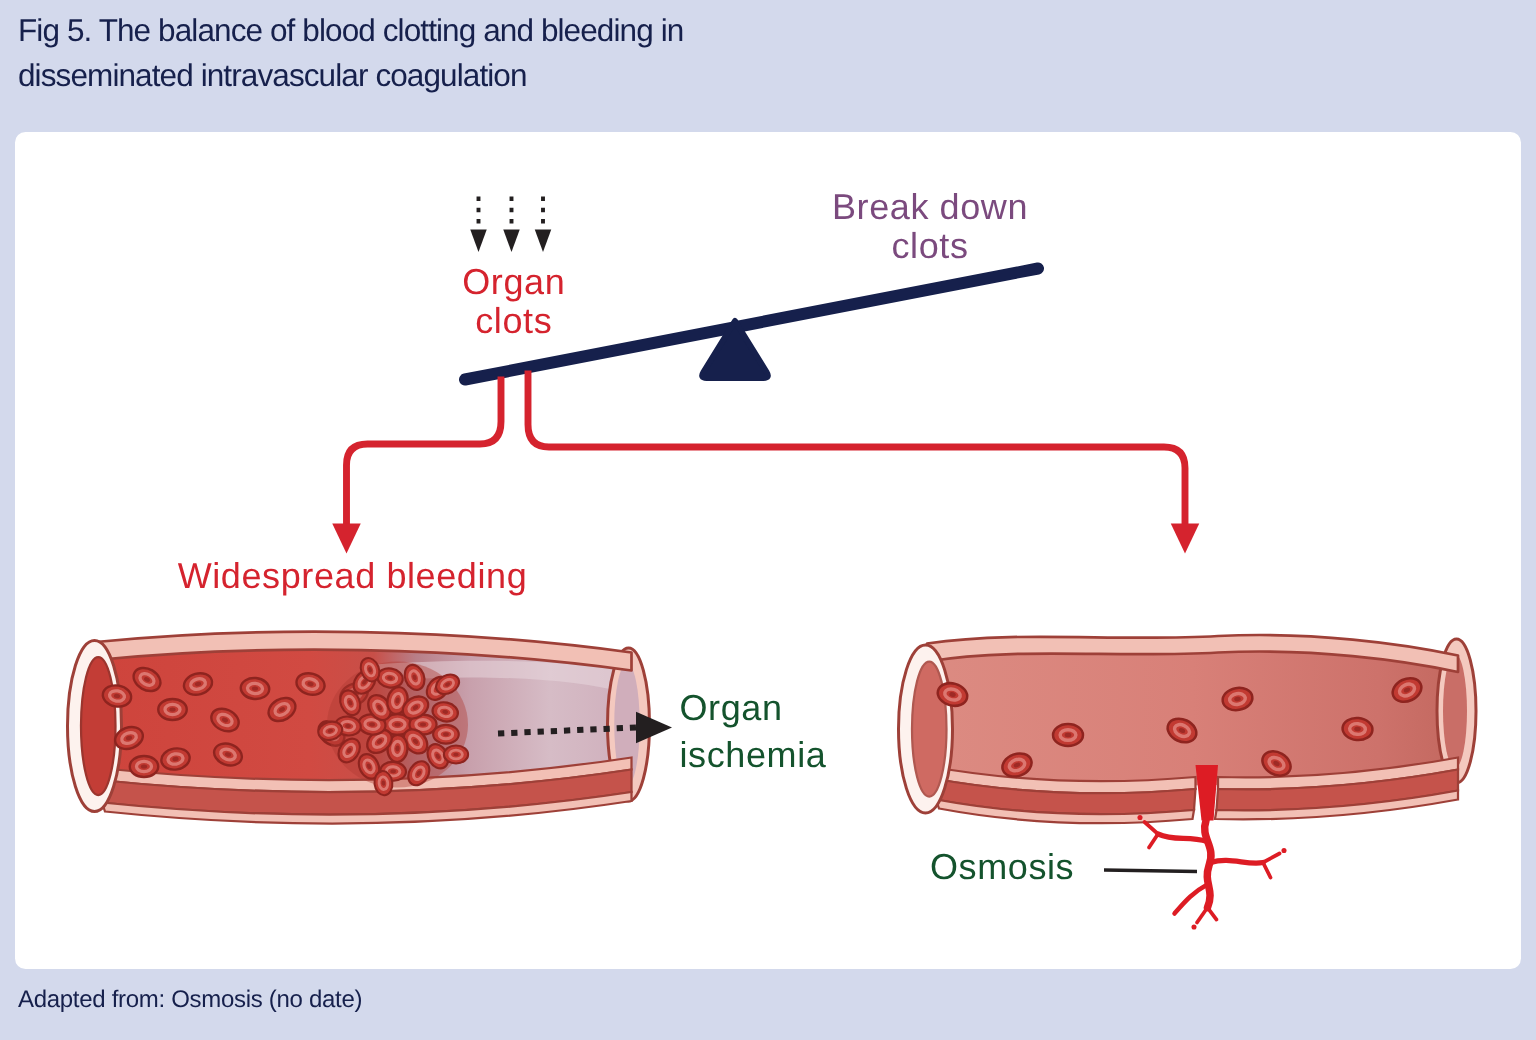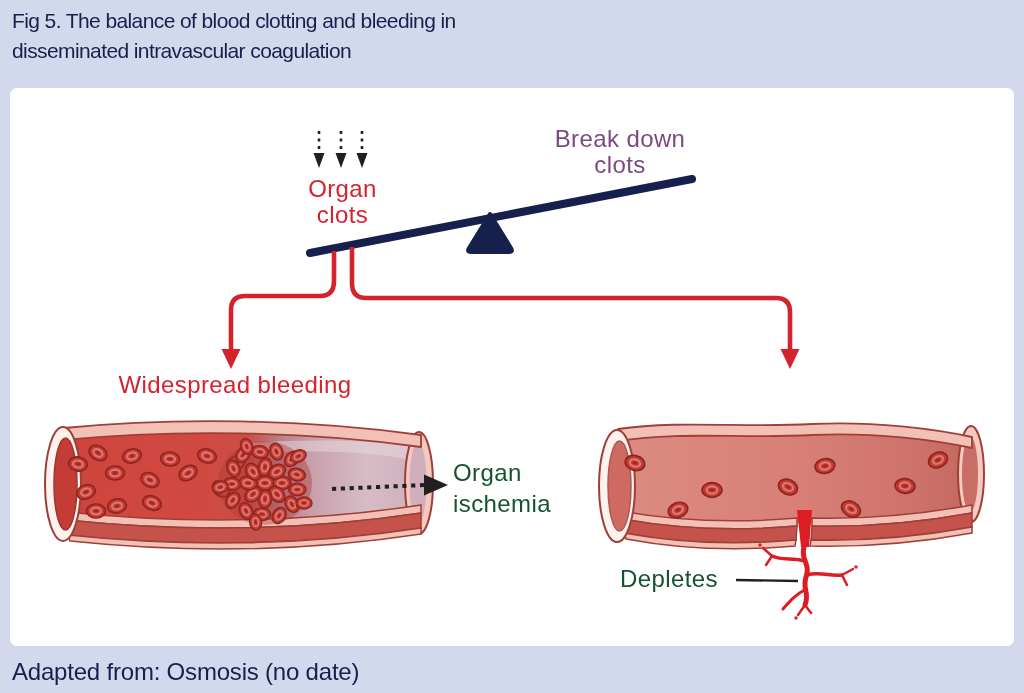--- a/index.html
+++ b/index.html
@@ -7,21 +7,21 @@
     --c-purple:#7b4a7e; --c-ink:#231f20; --c-bleed-red:#dd1c24;
   }
   *{margin:0;padding:0;box-sizing:border-box;}
   html,body{width:1024px;height:693px;overflow:hidden;}
   body{font-family:"Liberation Sans","DejaVu Sans",sans-serif;background:var(--c-background);}
   .stage{position:relative;width:1024px;height:693px;background:var(--c-background);}
   .panel{position:absolute;left:10px;top:88px;width:1004px;height:558px;background:var(--c-panel);border-radius:7px;z-index:1;}
   .art{position:absolute;left:0;top:0;width:1024px;height:693px;z-index:2;}
   .lbl{position:absolute;z-index:3;white-space:pre-line;}
   .title{left:12px;top:6px;width:740px;font-size:21px;font-weight:normal;letter-spacing:-0.6px;line-height:30px;color:var(--c-navy);}
-  .footer{left:12px;top:658px;width:600px;font-size:24px;color:var(--c-navy);letter-spacing:-0.2px;}
+  .footer{left:12px;top:658px;width:600px;font-size:16px;color:var(--c-navy);letter-spacing:-0.2px;}
   .diag{font-size:24px;letter-spacing:0.4px;line-height:26px;}
   .red{color:var(--c-red);}
   .purple{color:var(--c-purple);}
   .ink{color:#14532d;}
   .center{text-align:center;}
   .form-clots{left:270px;top:176px;width:145px;}
   .break-down{left:522px;top:126px;width:196px;}
   .widespread{left:85px;top:372px;width:300px;}
   .depletes{left:655px;top:374px;width:272px;line-height:28px;}
   .organ{left:453px;top:457px;width:160px;line-height:31px;}
@@ -185,15 +185,15 @@
     </g>
   </svg>
 
   <div class="lbl diag red center form-clots">Organ
 clots</div>
   <div class="lbl diag purple center break-down">Break down
 clots</div>
   <div class="lbl diag red center widespread">Widespread bleeding</div>
   <div class="lbl diag ink organ">Organ
 ischemia</div>
-  <div class="lbl diag ink bleeding">Depletes</div>
+  <div class="lbl diag ink bleeding">Osmosis</div>
   <div class="lbl footer">Adapted from: Osmosis (no date)</div>
 </div>
 
 </body></html>

